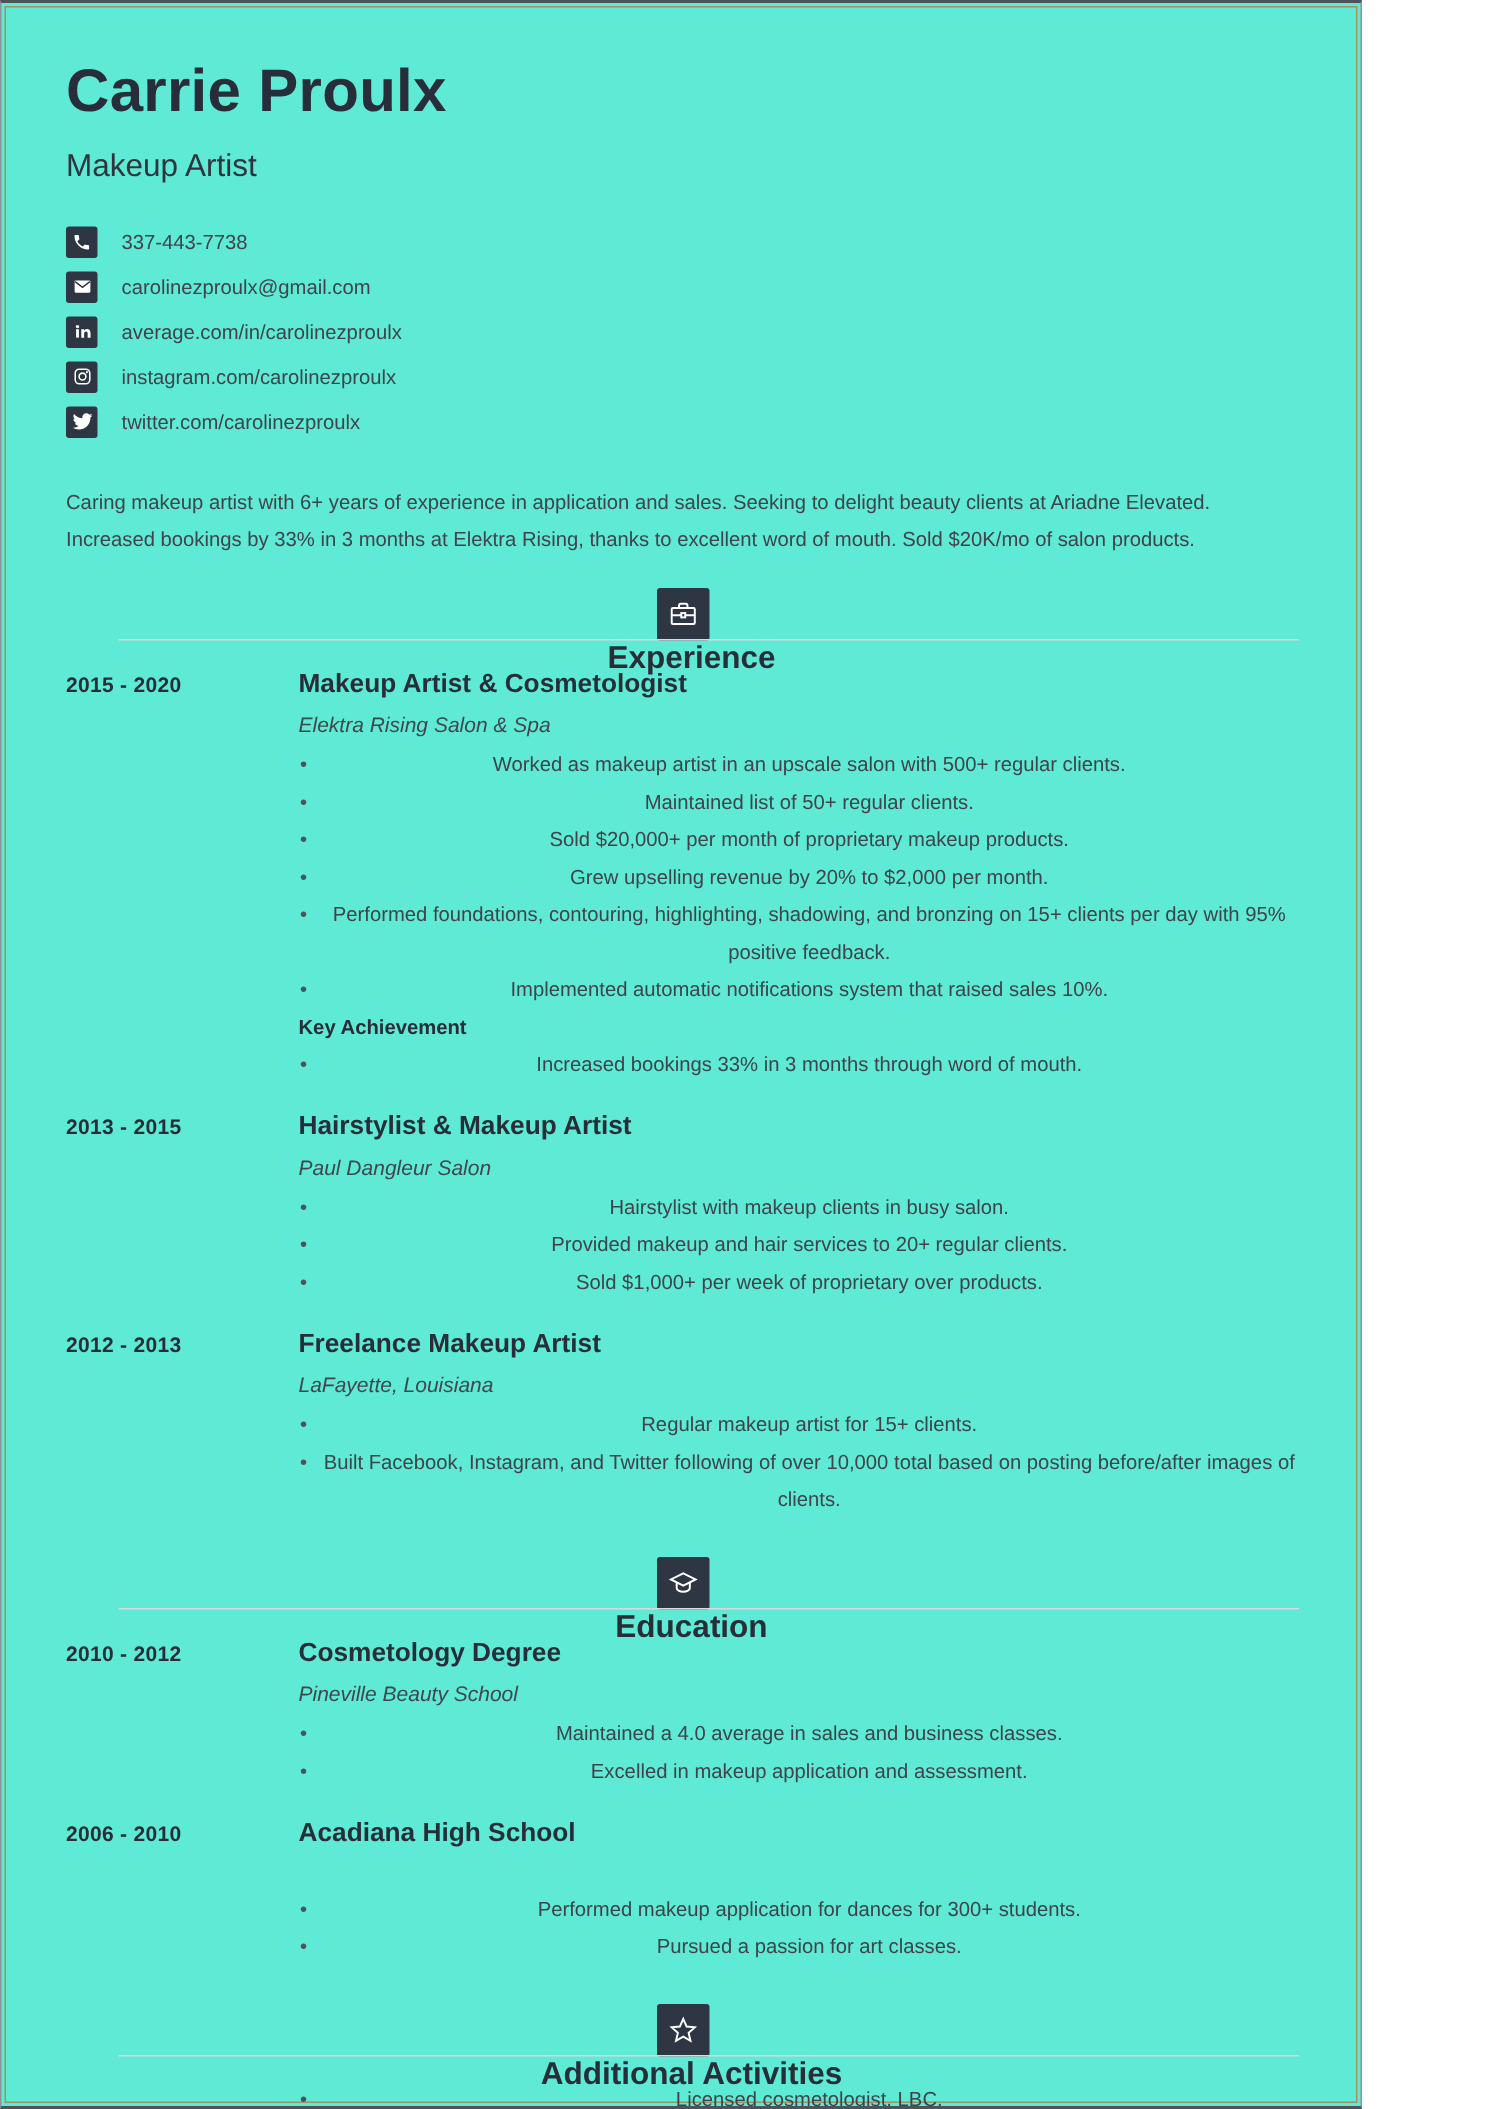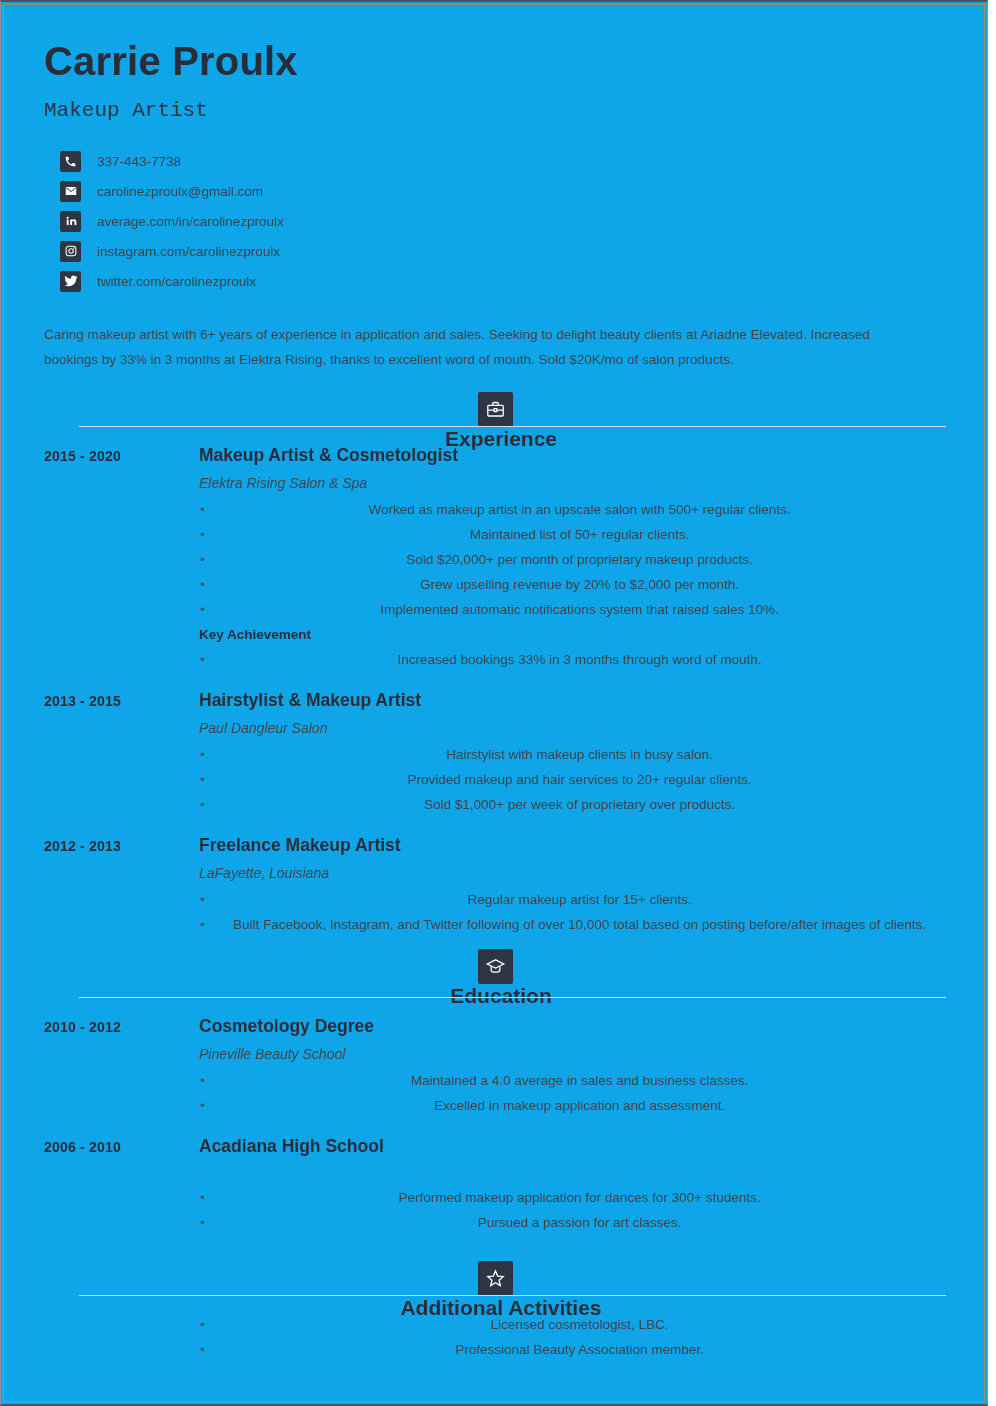--- a/index.html
+++ b/index.html
@@ -1,20 +1,20 @@
 <!DOCTYPE html>
 <html><head>
 <meta charset="utf-8">
 <style>
   html,body { margin:0; padding:0; background:#ffffff; }
   .page {
     position:relative;
-    width:988px; height:1406px;
+    width:908px; height:1406px;
     box-sizing:border-box;
-    background:#0ea5e9;
+    background:#5eead4;
     border-top:2px solid #4e525a;
     border-bottom:2px solid #4e525a;
     border-left:1px solid #8f9296;
     border-right:1px solid #8f9296;
     font-family:"Liberation Sans", sans-serif;
     color:#3e444b;
     overflow:hidden;
   }
   .frame {
     position:absolute; top:2px; left:2px; right:2px; bottom:2px;
@@ -22,23 +22,23 @@
     pointer-events:none;
   }
   .content { padding:36px 41px 0 43px; }
 
   h1.name {
     margin:0 0 14px 0;
     font-size:40px; line-height:46px;
     font-weight:bold; color:#272e39;
     letter-spacing:0.2px;
   }
-  .job-title { font-size:21px; line-height:26px; color:#2e3540; margin-bottom:22px;font-family:Liberation Mono, monospace; }
-
-  ul.contacts { list-style:none; margin:16px; padding:0; }
+  .job-title { font-size:21px; line-height:26px; color:#2e3540; margin-bottom:22px; }
+
+  ul.contacts { list-style:none; margin:0; padding:0; }
   ul.contacts li { display:flex; align-items:center; height:30px; }
   .cicon {
     width:21px; height:21px; border-radius:2px;
     background:#2d3642; display:flex; align-items:center; justify-content:center;
     flex:0 0 21px;
   }
   .cicon svg { display:block; }
   .ctext { margin-left:16px; font-size:13.5px; color:#3e444b; text-decoration:none; }
 
   p.summary {
@@ -147,20 +147,21 @@
     <div class="entry">
       <div class="dates">2015 - 2020</div>
       <div class="entry-body">
         <h3>Makeup Artist &amp; Cosmetologist</h3>
         <div class="subtitle">Elektra Rising Salon &amp; Spa</div>
         <ul class="bullets">
           <li>Worked as makeup artist in an upscale salon with 500+ regular clients.</li>
           <li>Maintained list of 50+ regular clients.</li>
           <li>Sold $20,000+ per month of proprietary makeup products.</li>
           <li>Grew upselling revenue by 20% to $2,000 per month.</li>
+          <li>Performed foundations, contouring, highlighting, shadowing, and bronzing on 15+ clients per day with 95% positive feedback.</li>
           <li>Implemented automatic notifications system that raised sales 10%.</li>
         </ul>
         <div class="key-label">Key Achievement</div>
         <ul class="bullets">
           <li>Increased bookings 33% in 3 months through word of mouth.</li>
         </ul>
       </div>
     </div>
 
     <div class="entry">
@@ -181,21 +182,21 @@
       <div class="entry-body">
         <h3>Freelance Makeup Artist</h3>
         <div class="subtitle">LaFayette, Louisiana</div>
         <ul class="bullets">
           <li>Regular makeup artist for 15+ clients.</li>
           <li>Built Facebook, Instagram, and Twitter following of over 10,000 total based on posting before/after images of clients.</li>
         </ul>
       </div>
     </div>
 
-    <div class="section-header" style="margin-top:26px;justify-content:center;">
+    <div class="section-header" style="margin-top:26px;">
       <span class="sicon">
         <svg width="21" height="21" viewBox="0 0 24 24" fill="none" stroke="#ffffff" stroke-width="1.5">
             <path d="M12 4.4 2.6 9.1l9.4 4.7 9.4-4.7L12 4.4z"></path>
             <path d="M7 11.6v4c0 1.6 2.2 2.9 5 2.9s5-1.3 5-2.9v-4"></path>
           </svg>
       </span>
       <h2>Education</h2>
     </div>
 
     <div class="entry">

